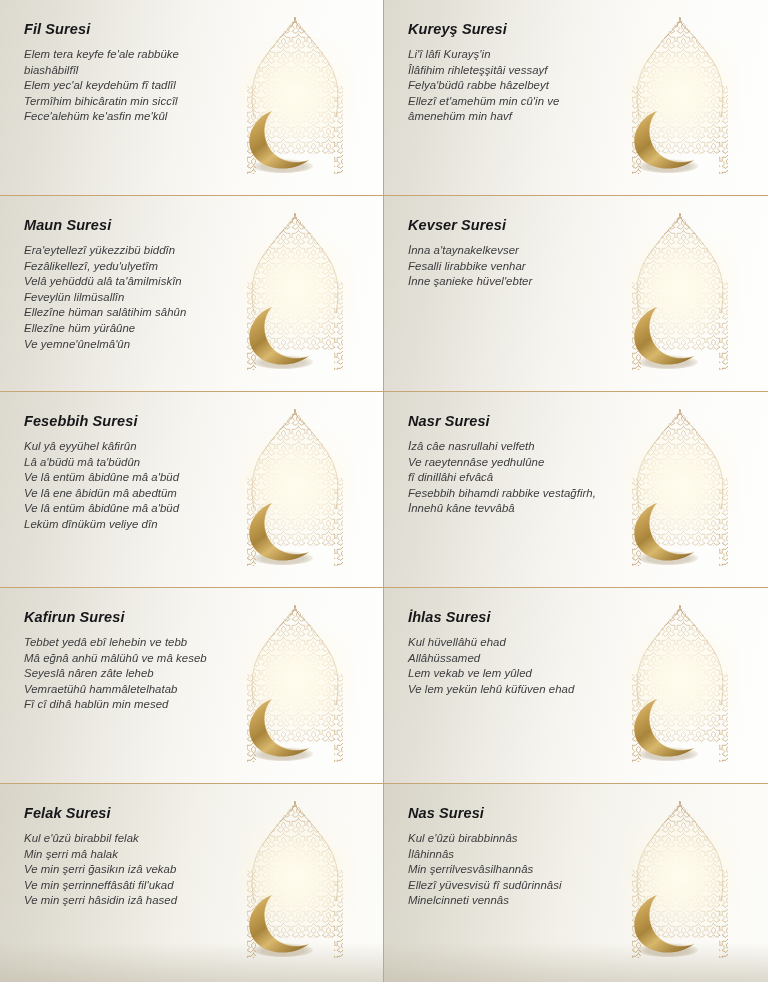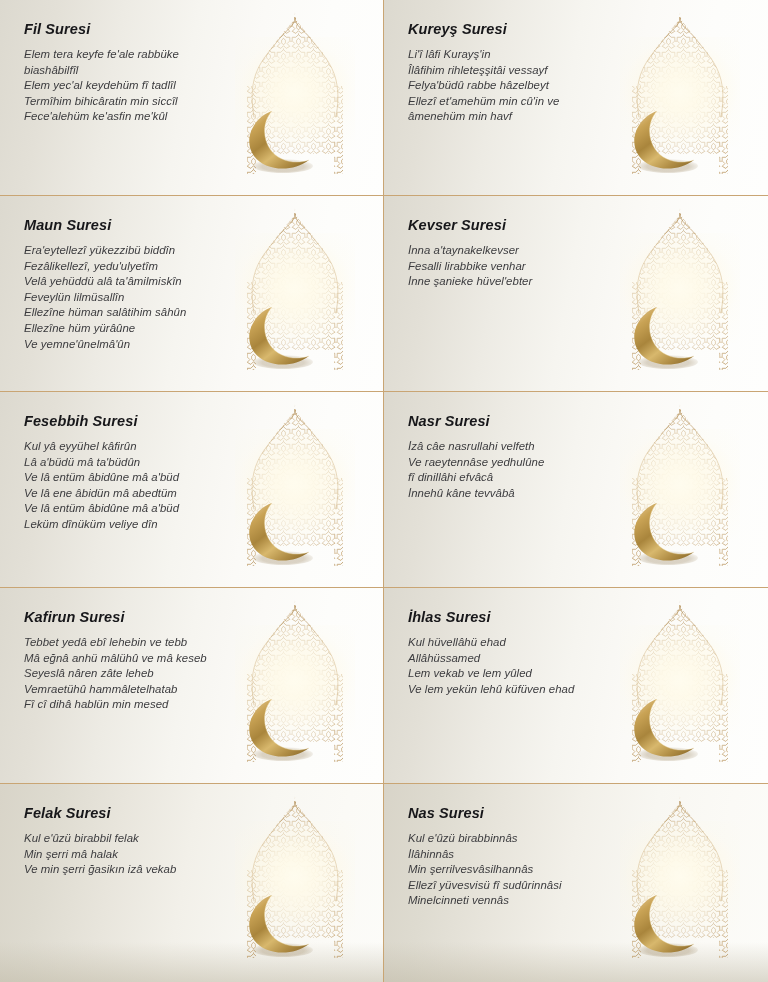--- a/index.html
+++ b/index.html
@@ -852,20 +852,21 @@
         <path d="M27 3 C 18 13, 17 29, 25 41 C 33 53, 50 57, 64 52" fill="none" stroke="#f0dcae" stroke-width="0.7" stroke-opacity="0.55"></path>
       </svg>
     </div>
   </div>
 <div class="text-block">
         <div class="sure-title">Nasr Suresi</div>
         <div class="ayet-list">
           <div class="ayet">İzâ câe nasrullahi velfeth</div>
           <div class="ayet">Ve raeytennâse yedhulûne</div>
           <div class="ayet">fî dinillâhi efvâcâ</div>
+          <div class="ayet">Fesebbih bihamdi rabbike vestağfirh,</div>
           <div class="ayet">İnnehû kâne tevvâbâ</div>
         </div>
       </div>
     </div>
     <div class="cell col1 r4 row4">
   <div class="ornament">
     <svg viewBox="0 0 128 188" xmlns="http://www.w3.org/2000/svg">
       <defs>
         <linearGradient id="gldA-12" x1="0" y1="0" x2="0" y2="1">
           <stop offset="0%" stop-color="#b08c54"></stop>
@@ -1213,20 +1214,22 @@
         <path d="M27 3 C 18 13, 17 29, 25 41 C 33 53, 50 57, 64 52" fill="none" stroke="#f0dcae" stroke-width="0.7" stroke-opacity="0.55"></path>
       </svg>
     </div>
   </div>
 <div class="text-block">
         <div class="sure-title">Felak Suresi</div>
         <div class="ayet-list">
           <div class="ayet">Kul e'ûzü birabbil felak</div>
           <div class="ayet">Min şerri mâ halak</div>
           <div class="ayet">Ve min şerri ğasikın izâ vekab</div>
+          <div class="ayet">Ve min şerrinneffâsâti fil'ukad</div>
+          <div class="ayet">Ve min şerri hâsidin izâ hased</div>
         </div>
       </div>
     </div>
     <div class="cell col2 r5 row5">
   <div class="ornament">
     <svg viewBox="0 0 128 188" xmlns="http://www.w3.org/2000/svg">
       <defs>
         <linearGradient id="gldA-18" x1="0" y1="0" x2="0" y2="1">
           <stop offset="0%" stop-color="#b08c54"></stop>
           <stop offset="45%" stop-color="#c9a876"></stop>

